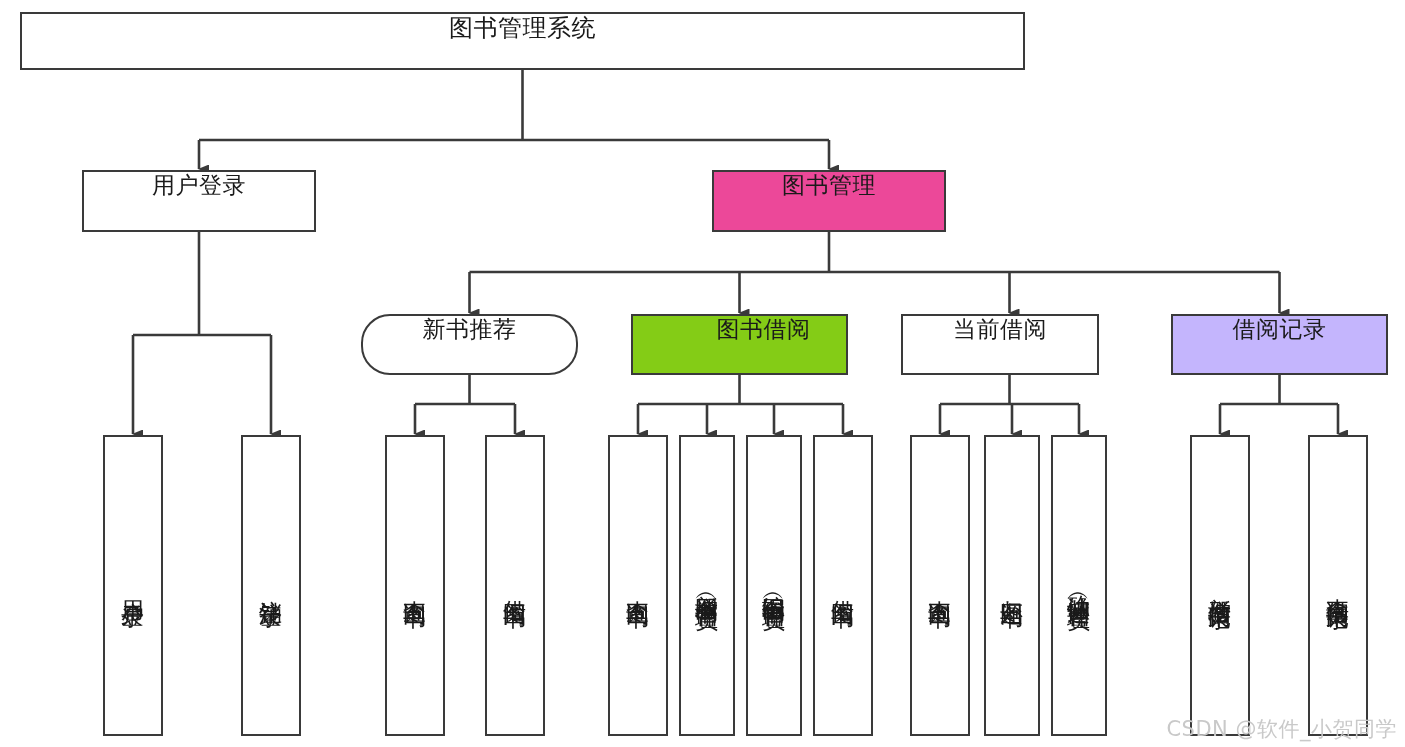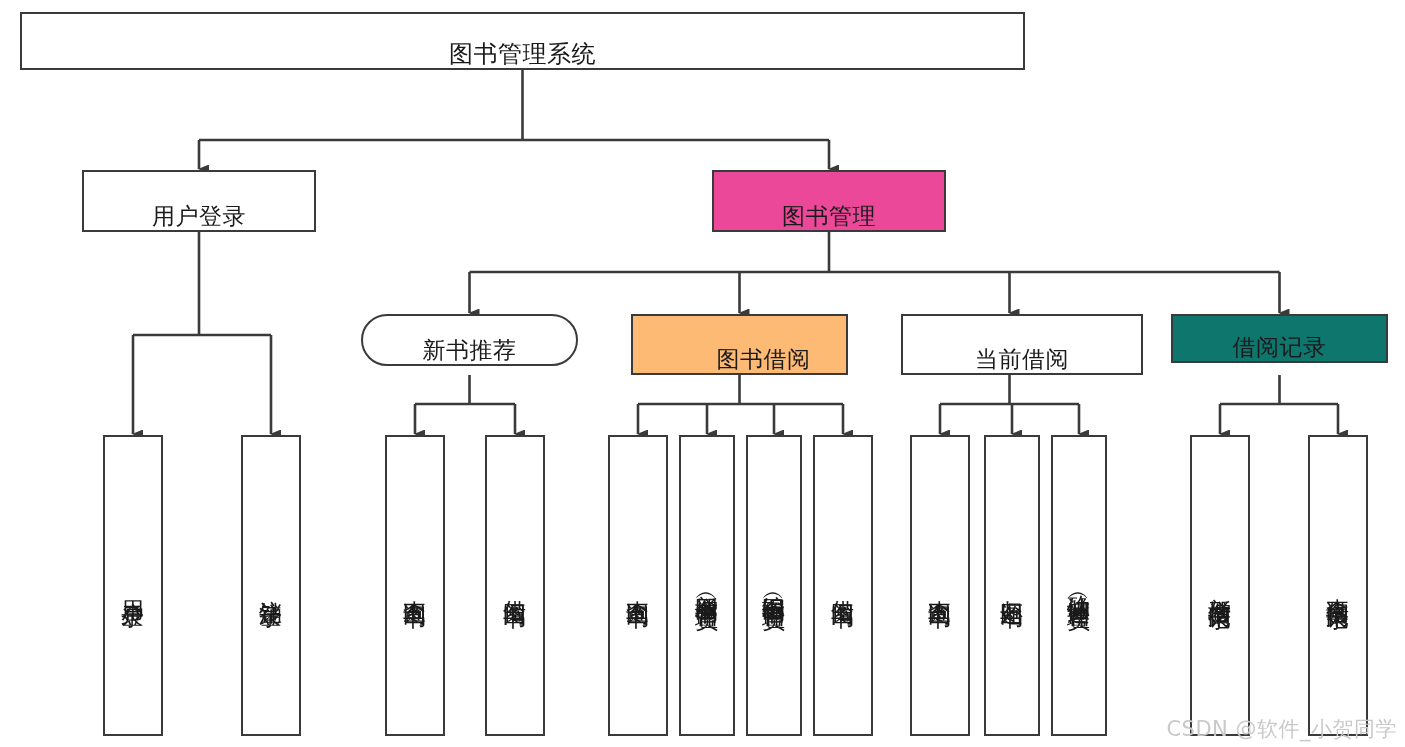--- a/index.html
+++ b/index.html
@@ -24,21 +24,21 @@
     width: 1405px;
     height: 747px;
     pointer-events: none;
   }
   .node {
     position: absolute;
     box-sizing: border-box;
     border: 2px solid #3a3a3a;
     background: #ffffff;
     display: flex;
-    align-items: flex-end;
+    align-items: flex-start;
     justify-content: center;
     color: #1a1a1a;
   }
   .node .label {
     display: block;
     text-align: center;
     line-height: 1.18;
   }
   .node.horizontal .label {
     font-size: 23px;
@@ -121,30 +121,30 @@
   <div id="nodes-layer">
       <div class="node horizontal root" style="left: 20px; top: 12px; width: 1005px; height: 58px; border-color: rgb(58, 58, 58); background: rgb(255, 255, 255);">
         <span class="label">图书管理系统</span>
       </div>
       <div class="node horizontal" style="left: 82px; top: 170px; width: 234px; height: 62px; border-color: rgb(58, 58, 58); background: rgb(255, 255, 255);">
         <span class="label">用户登录</span>
       </div>
       <div class="node horizontal" style="left: 712px; top: 170px; width: 234px; height: 62px; border-color: rgb(58, 58, 58); background: #ec4899;">
         <span class="label">图书管理</span>
       </div>
-      <div class="node horizontal" style="left: 361px; top: 314px; width: 217px; height: 52px; border-color: rgb(58, 58, 58); background: rgb(255, 255, 255); border-radius: 29px;">
+      <div class="node horizontal" style="left: 361px; top: 314px; width: 217px; height: 61px; border-color: rgb(58, 58, 58); background: rgb(255, 255, 255); border-radius: 29px;">
         <span class="label">新书推荐</span>
       </div>
-      <div class="node horizontal" style="left: 631px; top: 314px; width: 217px; height: 61px; border-color: rgb(58, 58, 58); background: #fdba74; padding-left: 48px;">
+      <div class="node horizontal" style="left: 631px; top: 314px; width: 217px; height: 61px; border-color: rgb(58, 58, 58); background: #84cc16; padding-left: 48px;">
         <span class="label">图书借阅</span>
       </div>
-      <div class="node horizontal" style="left: 901px; top: 314px; width: 242px; height: 61px; border-color: rgb(58, 58, 58); background: rgb(255, 255, 255);">
+      <div class="node horizontal" style="left: 901px; top: 314px; width: 198px; height: 61px; border-color: rgb(58, 58, 58); background: rgb(255, 255, 255);">
         <span class="label">当前借阅</span>
       </div>
-      <div class="node horizontal" style="left: 1171px; top: 314px; width: 217px; height: 49px; border-color: rgb(58, 58, 58); background: #0f766e;">
+      <div class="node horizontal" style="left: 1171px; top: 314px; width: 217px; height: 61px; border-color: rgb(58, 58, 58); background: #c4b5fd;">
         <span class="label">借阅记录</span>
       </div>
       <div class="node vertical" style="left: 103px; top: 435px; width: 60px; height: 301px; border-color: rgb(58, 58, 58); background: rgb(255, 255, 255);">
         <span class="label">用户登录</span>
       </div>
       <div class="node vertical" style="left: 241px; top: 435px; width: 60px; height: 301px; border-color: rgb(58, 58, 58); background: rgb(255, 255, 255);">
         <span class="label">注销登录</span>
       </div>
       <div class="node vertical" style="left: 385px; top: 435px; width: 60px; height: 301px; border-color: rgb(58, 58, 58); background: rgb(255, 255, 255);">
         <span class="label">查询图书</span>

